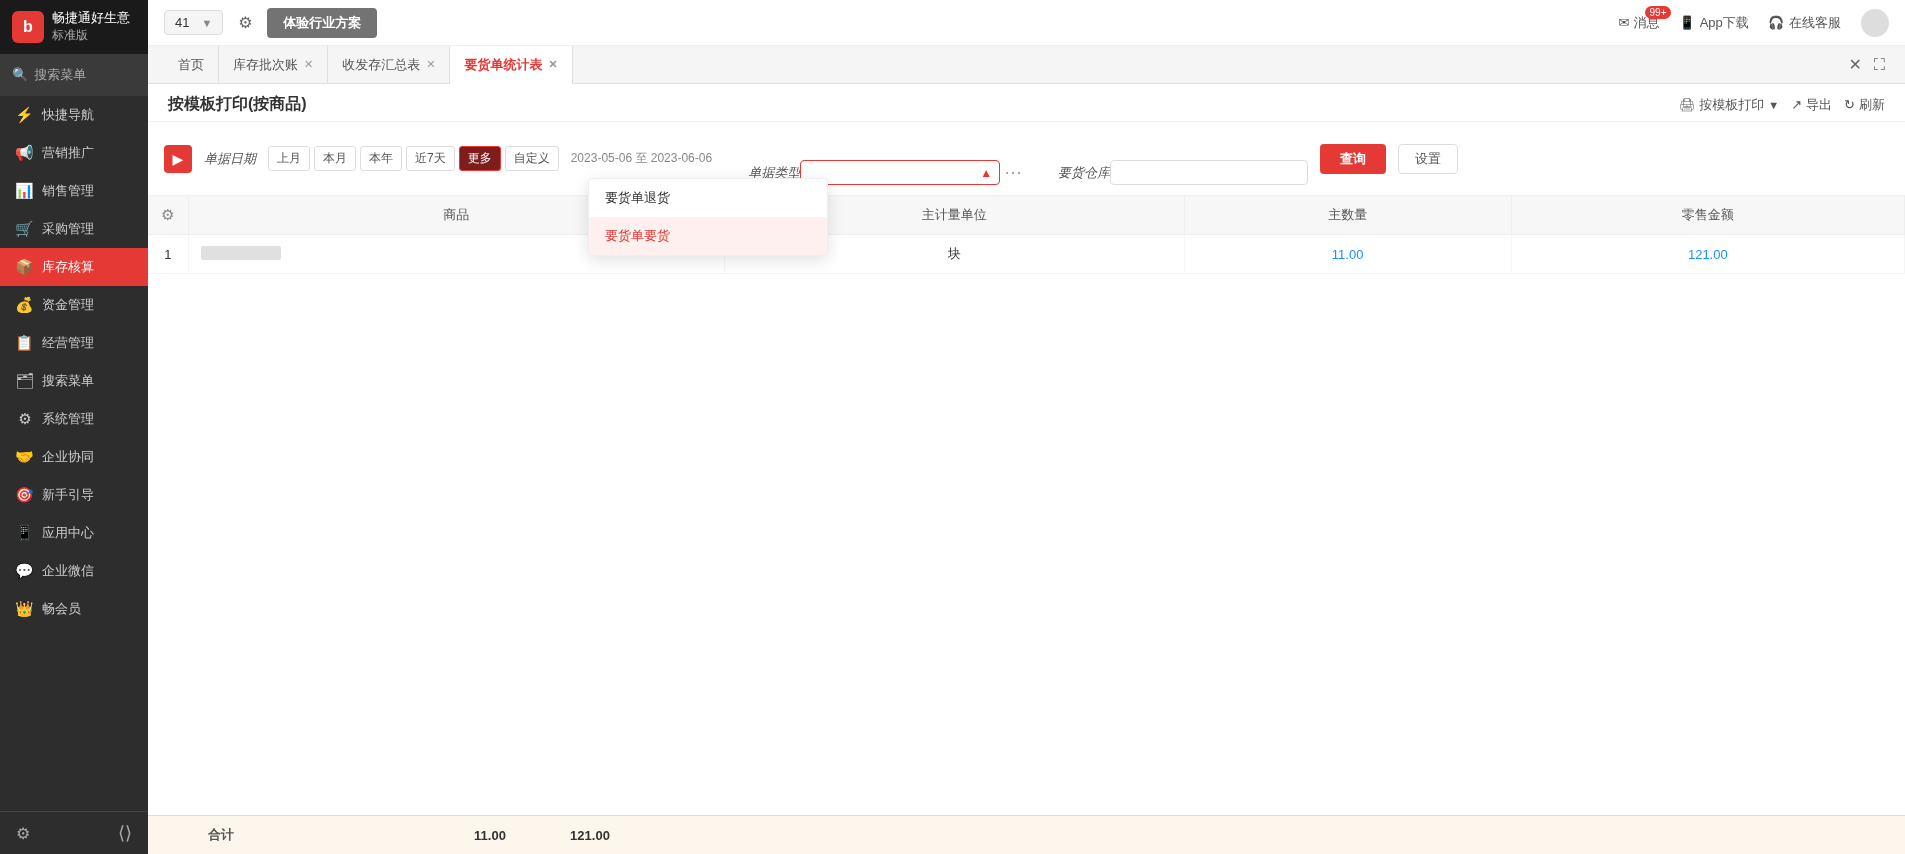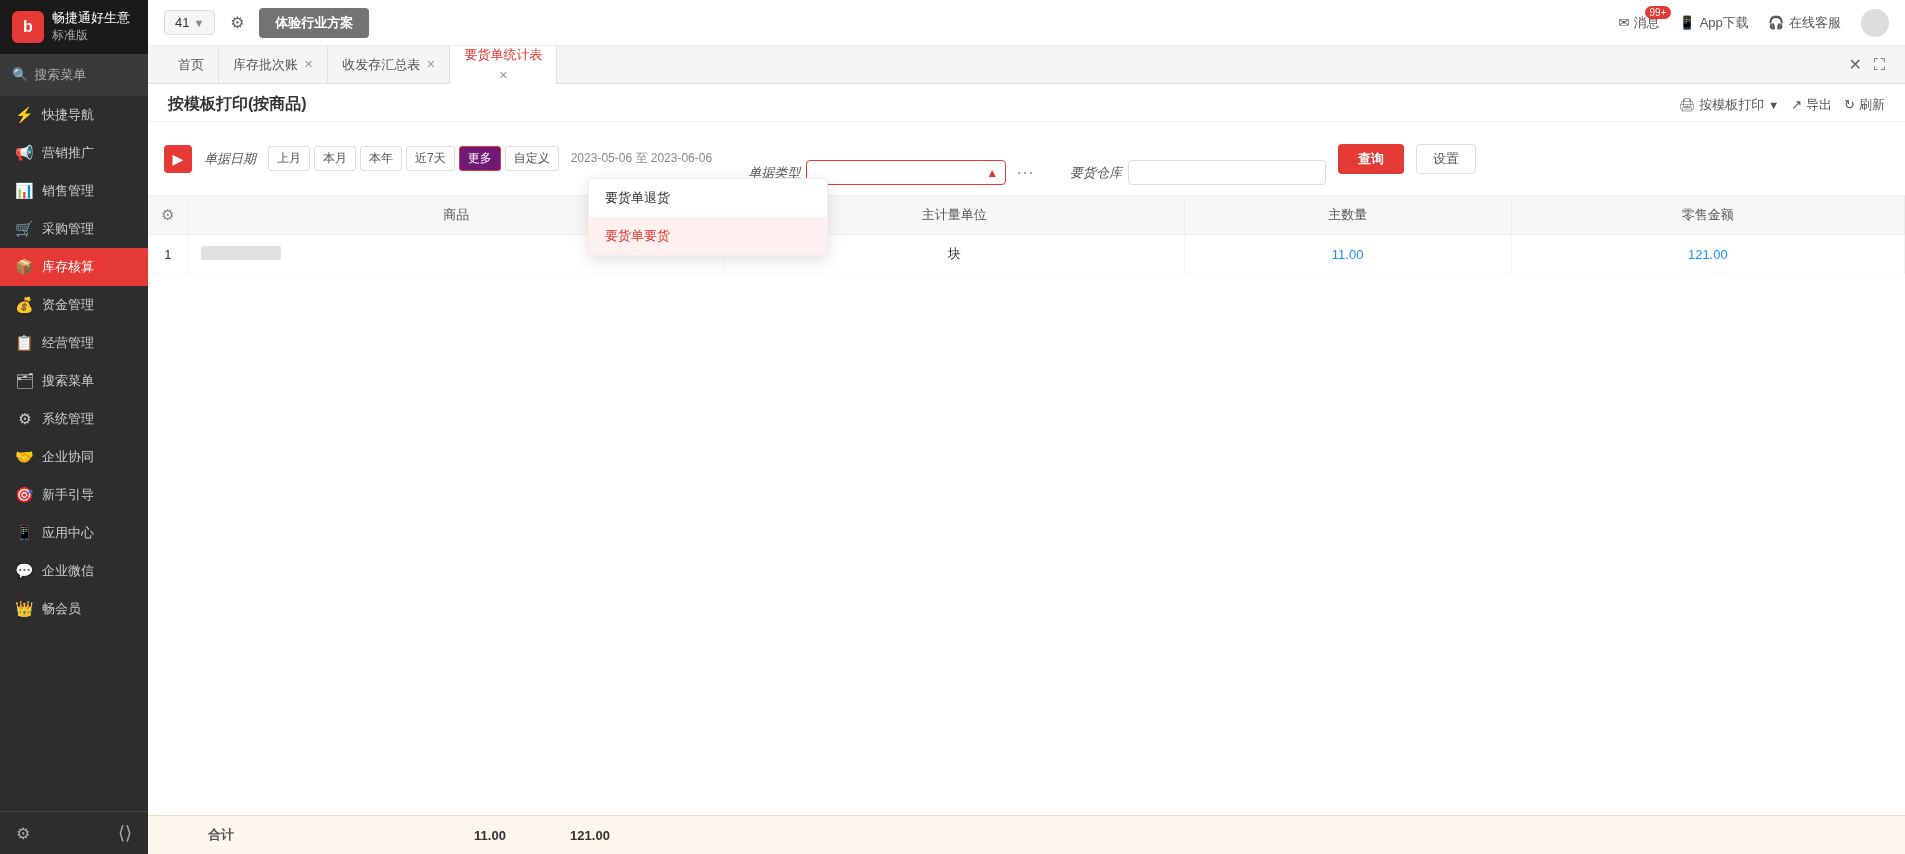--- a/index.html
+++ b/index.html
@@ -95,21 +95,21 @@
     }
     .topbar-left {
       display: flex;
       align-items: center;
       gap: 8px;
       flex: 1;
     }
     .store-selector {
       display: flex;
       align-items: center;
-      gap: 4px;
+      gap: 12px;
       background: #f5f5f5;
       border: 1px solid #ddd;
       border-radius: 4px;
       padding: 4px 10px;
       cursor: pointer;
       font-size: 13px;
       color: #333;
     }
     .settings-btn {
       width: 28px; height: 28px;
@@ -174,21 +174,21 @@
       align-items: center;
       gap: 6px;
       padding: 0 14px;
       height: 38px;
       cursor: pointer;
       font-size: 13px;
       color: #555;
       border-right: 1px solid #e0e0e0;
       white-space: nowrap;
     }
-    .tab.active { background: #fff; color: #e53935; font-weight: 400; flex-direction: column; }
+    .tab.active { background: #fff; color: #e53935; font-weight: 700; }
     .tab-close {
       font-size: 11px;
       color: #999;
       line-height: 1;
     }
     .tab-expand { margin-left: auto; display: flex; align-items: center; gap: 4px; }
     .tab-expand-btn {
       background: none; border: none; cursor: pointer; color: #666; font-size: 16px; padding: 0 4px;
     }
 
@@ -265,41 +265,40 @@
     .date-btn {
       padding: 3px 8px;
       border: 1px solid #ddd;
       border-radius: 3px;
       background: #fff;
       cursor: pointer;
       font-size: 12px;
       color: #555;
     }
     .date-btn.more-btn {
-      background: #701a75;
+      background: #7f1d1d;
       color: #fff;
       border-color: #e53935;
     }
     .date-custom-btn {
       padding: 3px 8px;
       border: 1px solid #ddd;
       border-radius: 3px;
       background: #fff;
       cursor: pointer;
       font-size: 12px;
       color: #555;
     }
     .date-range-display {
       font-size: 12px;
       color: #888;
     }
     .filter-group {
       display: flex;
       align-items: center;
-      gap: 6px;
       margin-left: 24px;
       margin-top: 28px;
     }
     .filter-select-wrapper {
       position: relative;
       display: flex;
       align-items: center;
     }
     .filter-select {
       border: 1px solid #e53935;

